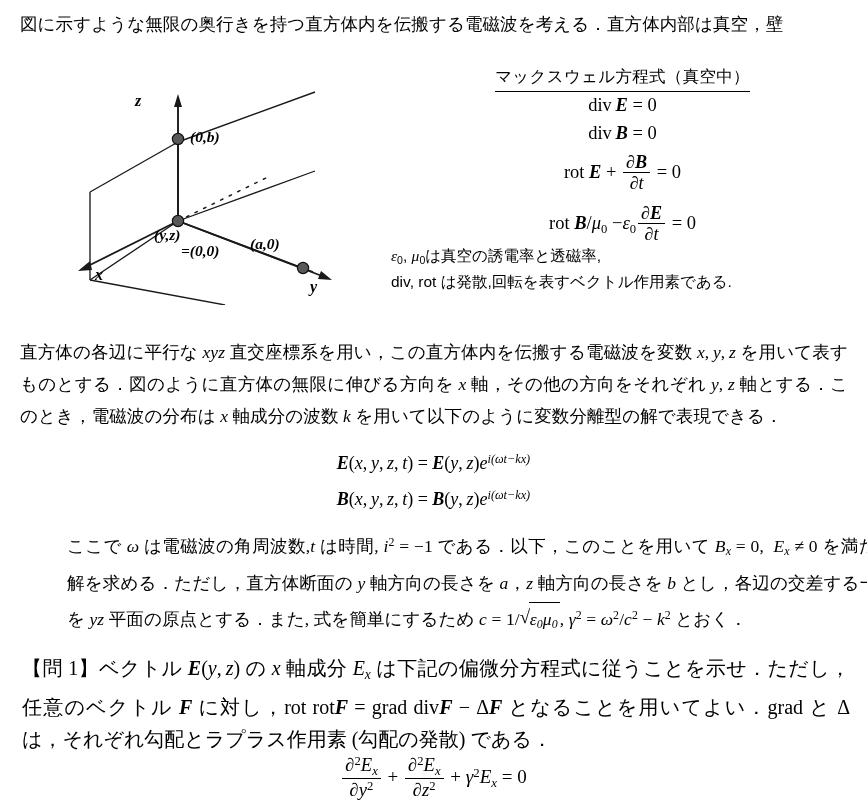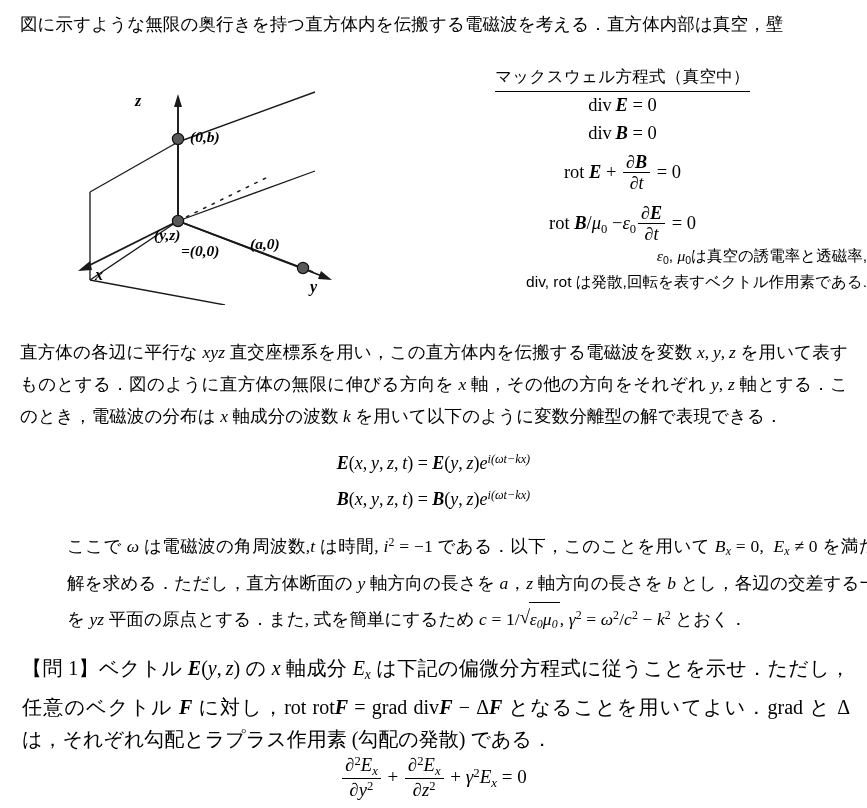--- a/index.html
+++ b/index.html
@@ -126,22 +126,21 @@
     text-align: center;
     font-size: 18.5px;
     margin-top: 7px;
     font-family: "Liberation Serif", "DejaVu Serif", serif;
   }
   .mxeq.tall { margin-top: 9px; }
   .mxnote {
     font-family: "Liberation Sans", "DejaVu Sans", sans-serif;
     font-size: 15.5px;
     line-height: 21px;
-    margin-left: 6px;
-    text-align: right;
+    margin-left: 13px;
   }
   .mxnote:first-of-type { margin-top: 10px; }
 
   
   #q1 {
     position: absolute;
     left: 22px;
     top: 652px;
     width: 828px;
     font-size: 20px;

